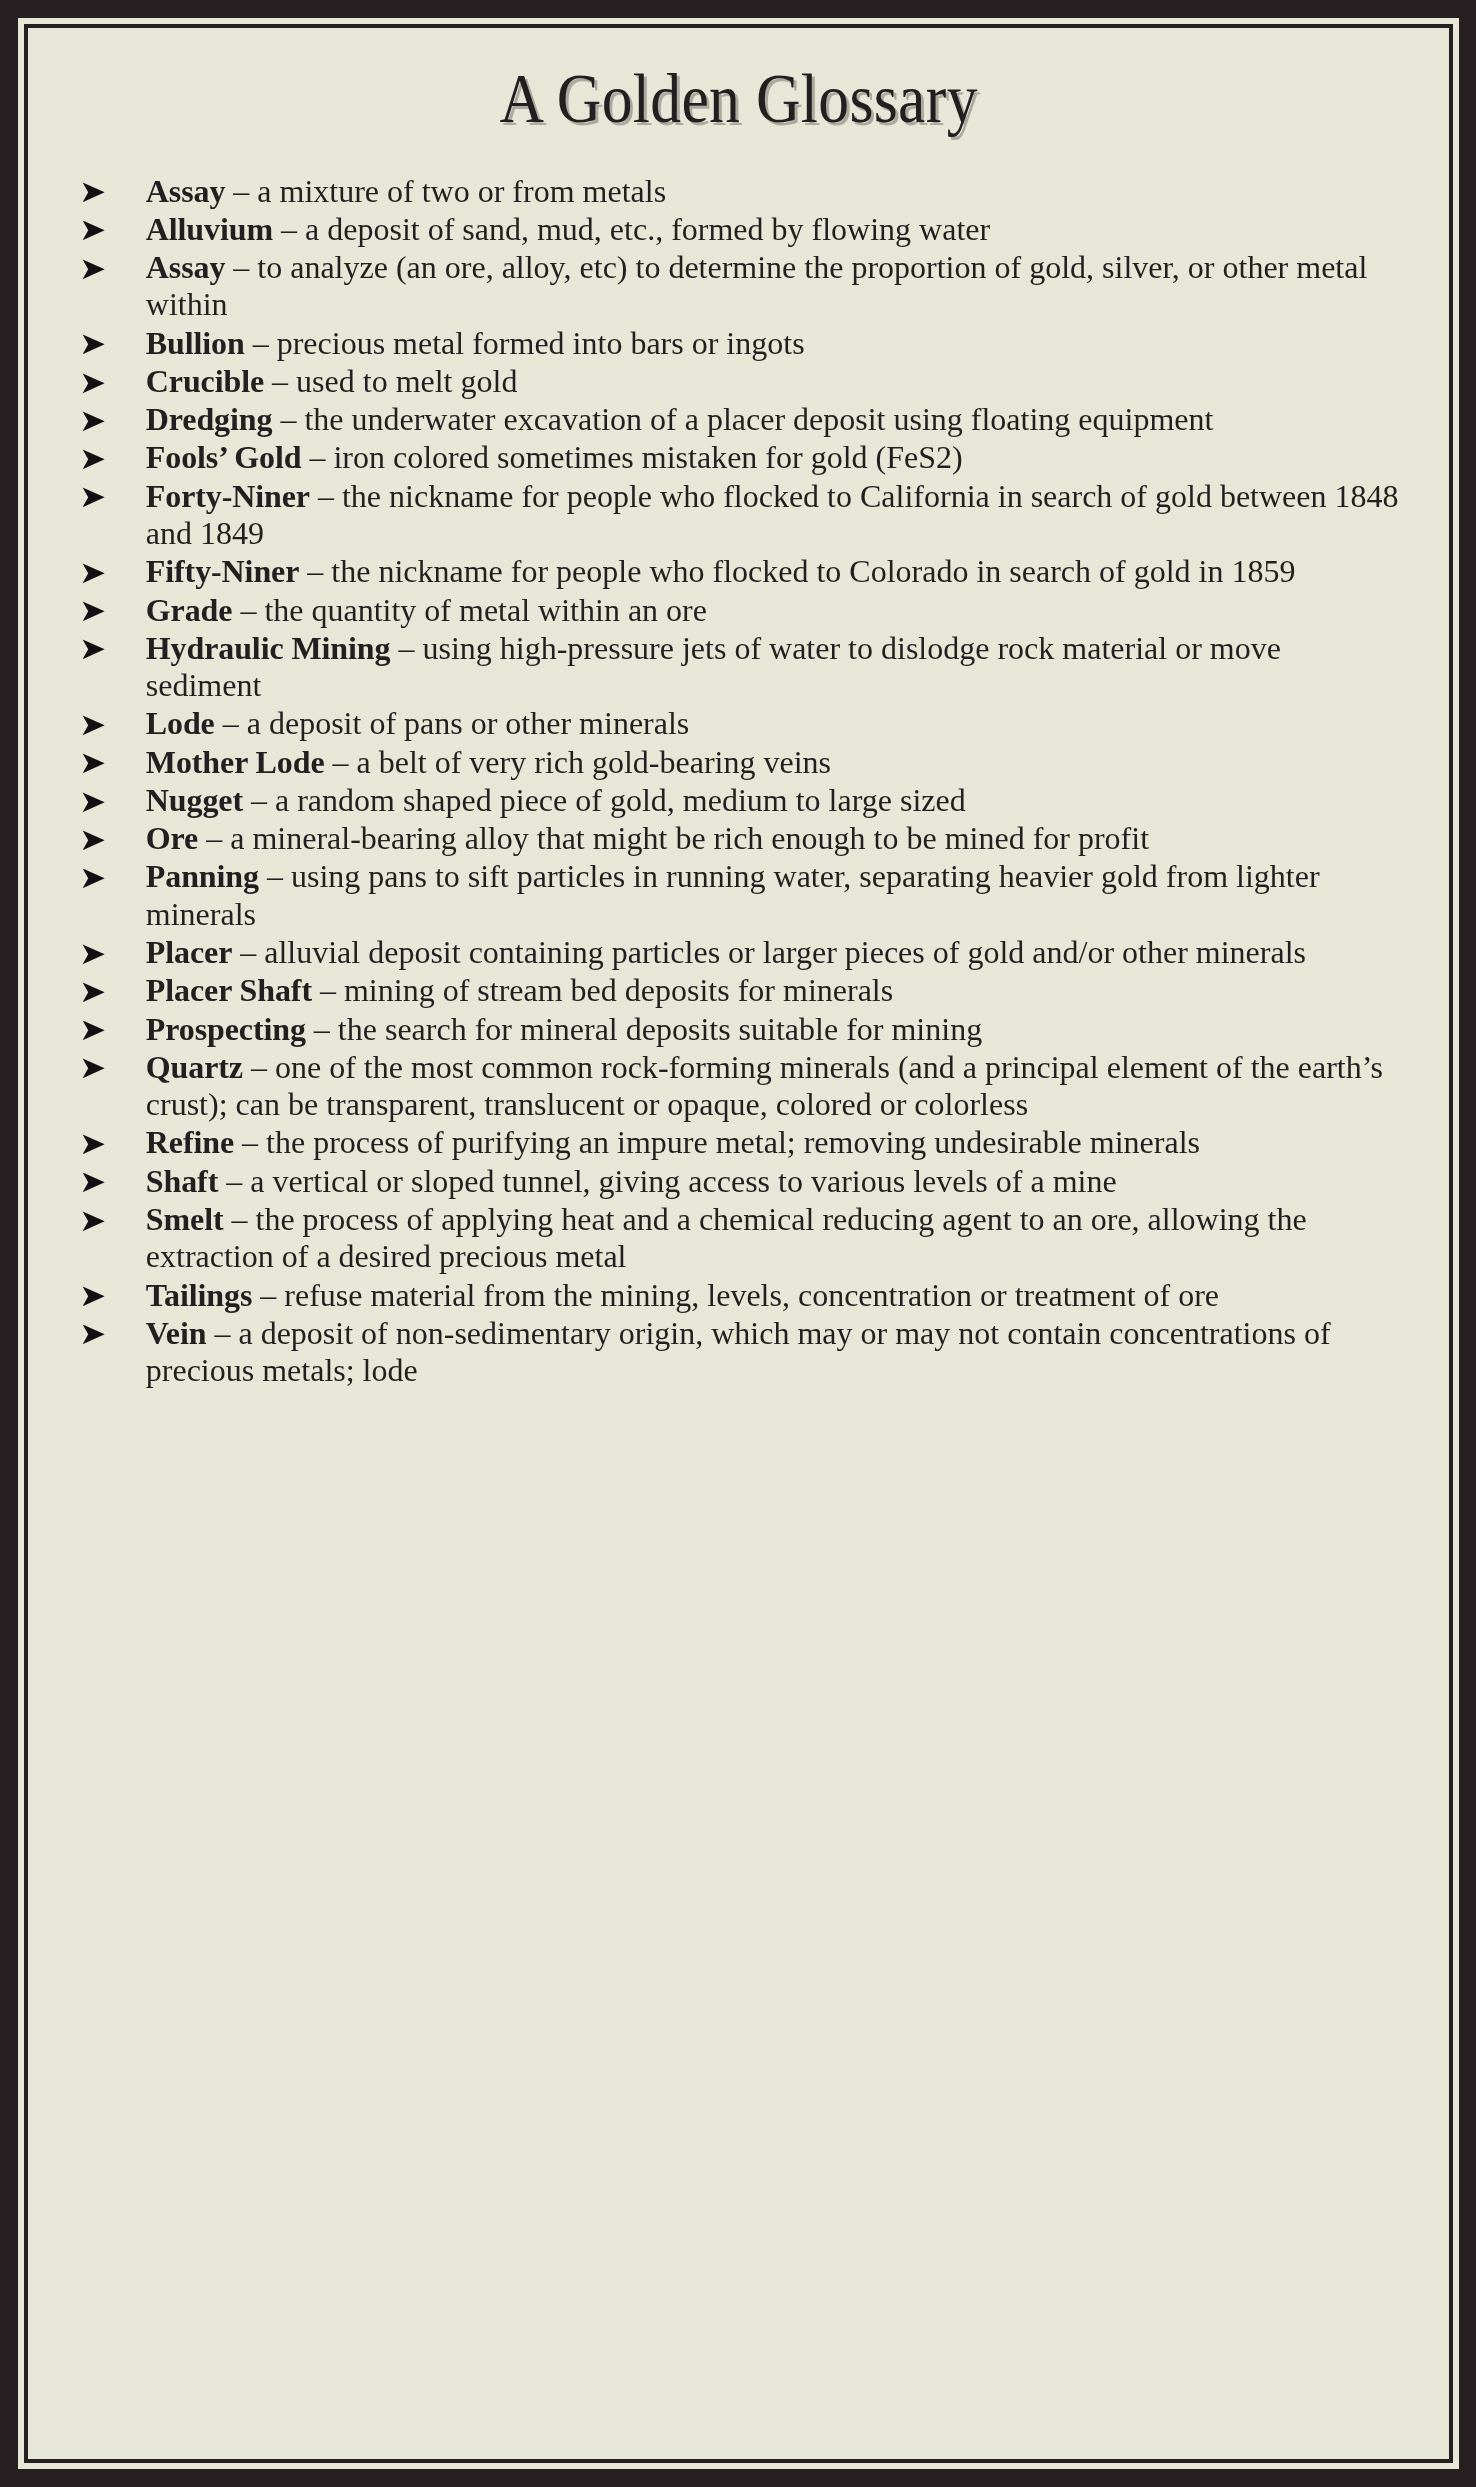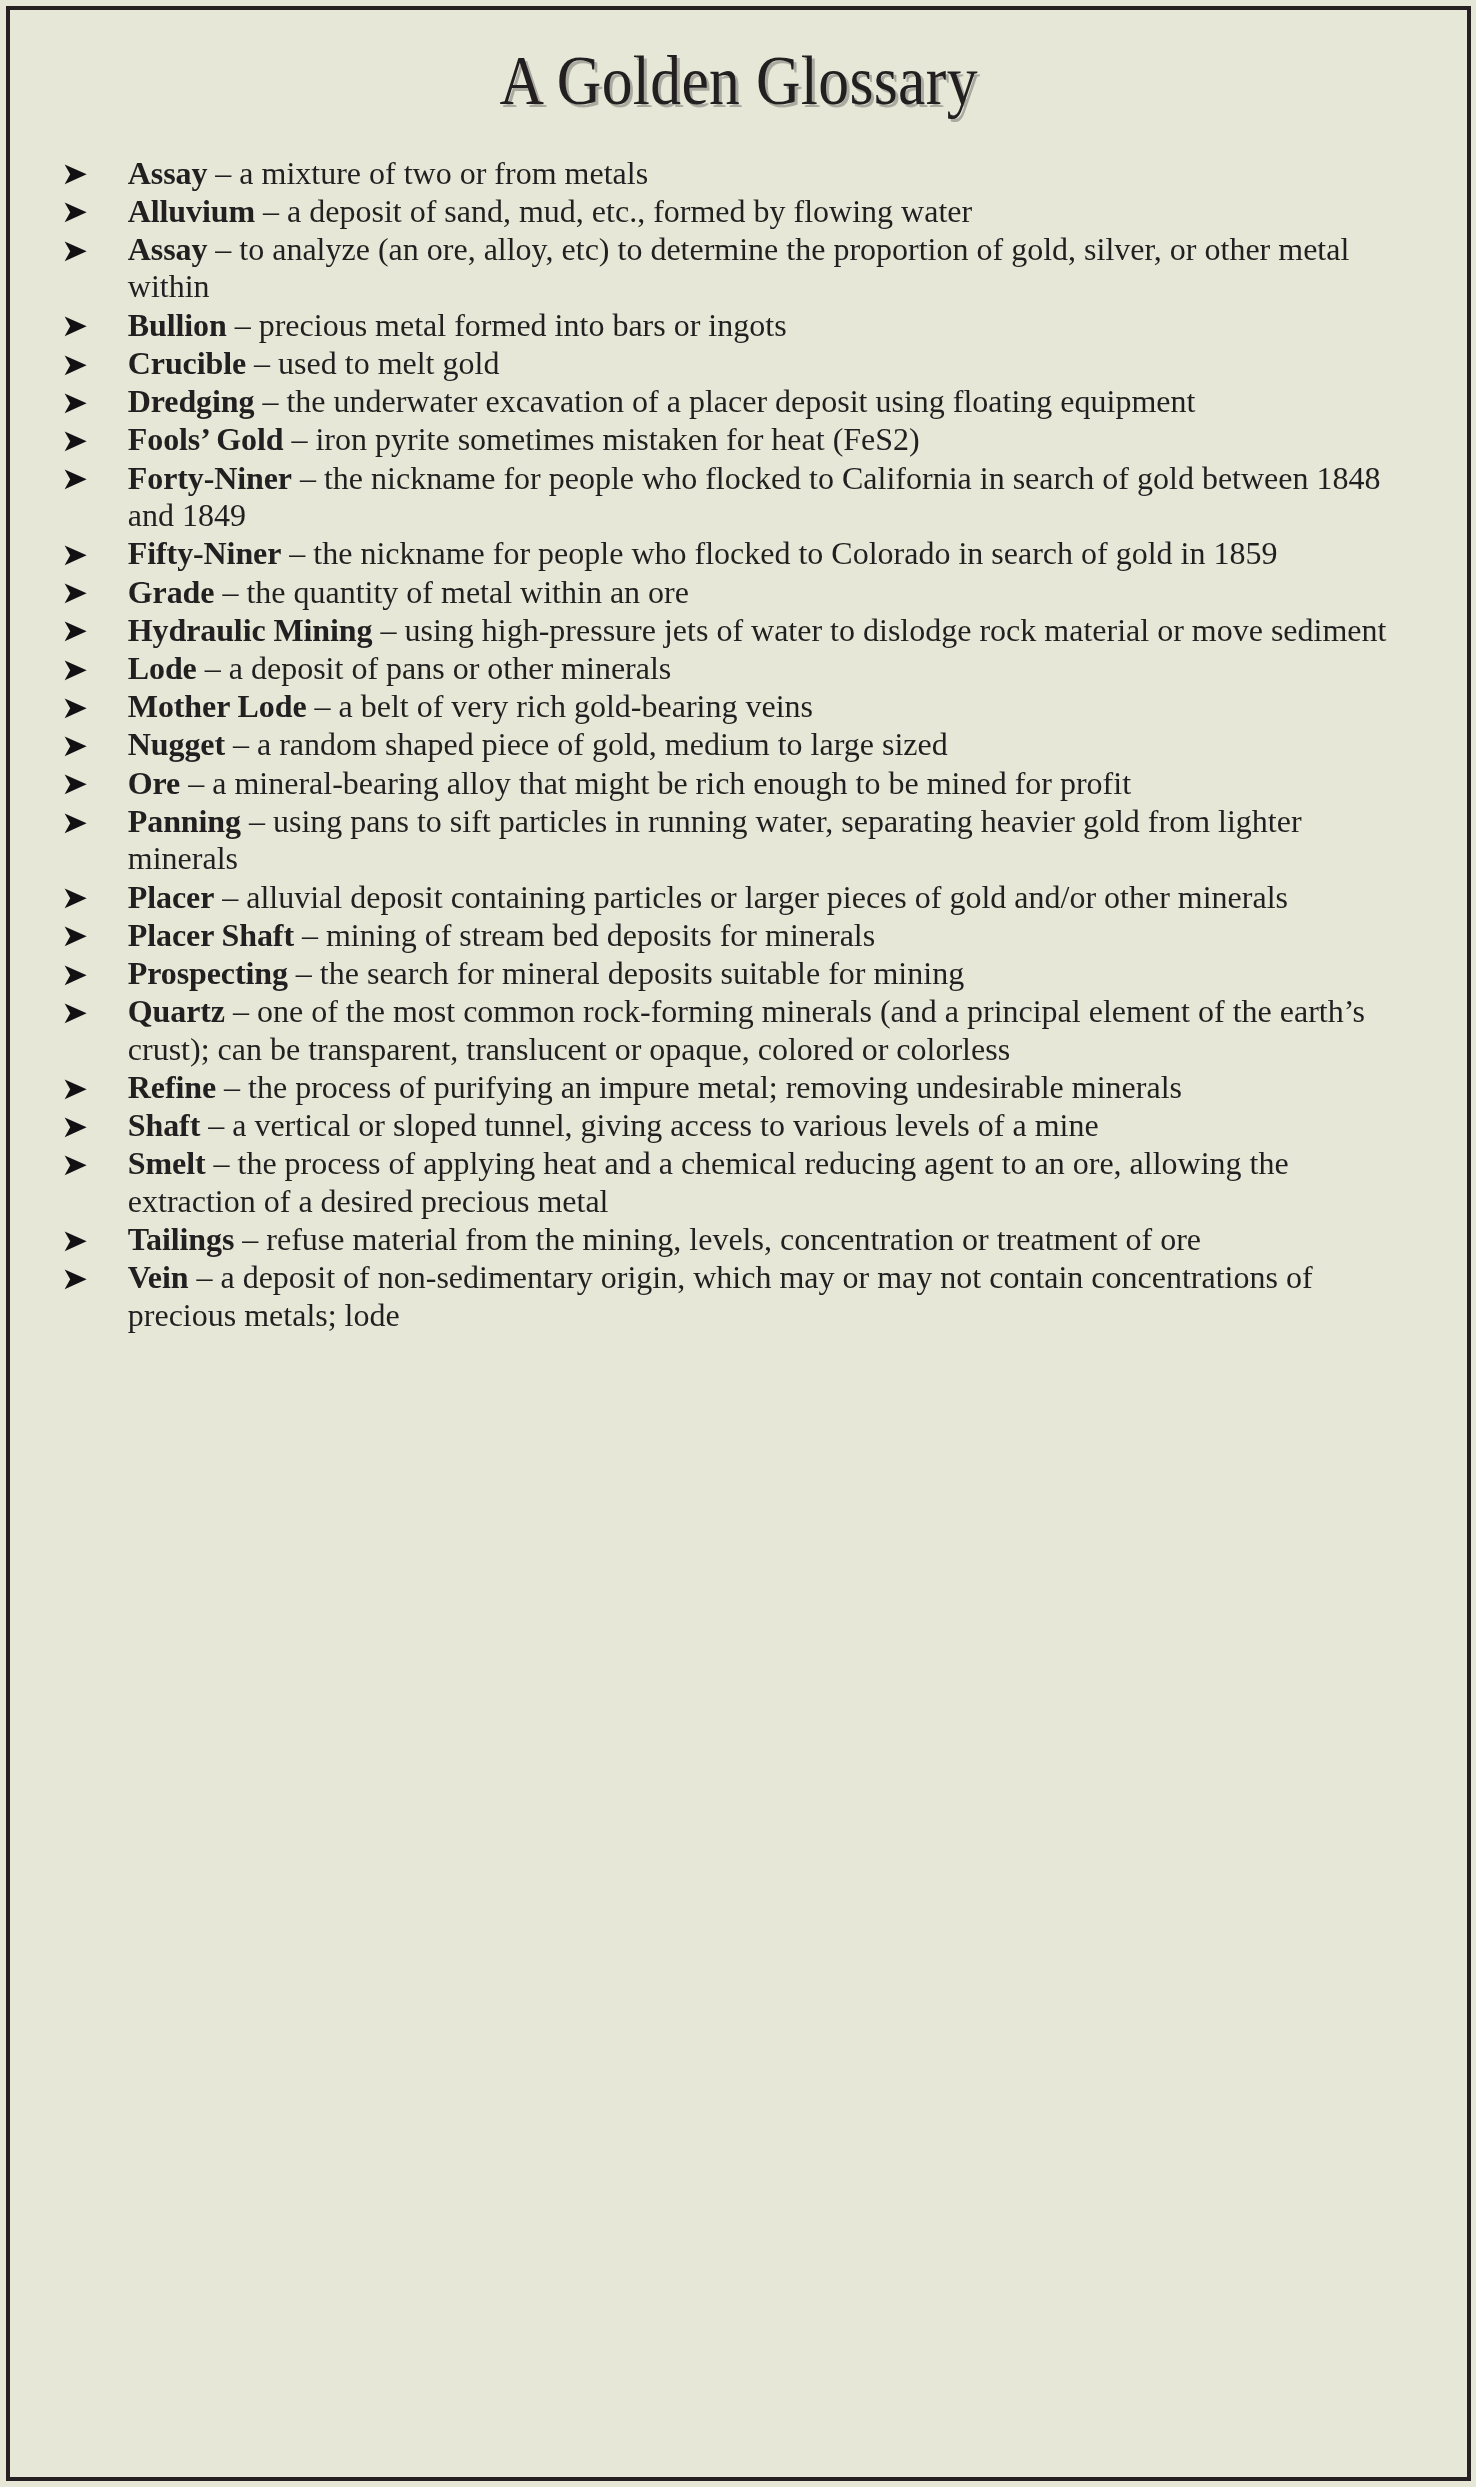--- a/index.html
+++ b/index.html
@@ -14,21 +14,21 @@
     font-family: "Liberation Serif", "DejaVu Serif", serif;
   }
 
   
   .poster {
     position: relative;
     box-sizing: border-box;
     width: 1477px;
     height: 2487px;
     background: #262022;
-    padding: 0;
+    padding: 18px;
   }
 
   
   .frame-gap {
     box-sizing: border-box;
     width: 100%;
     height: 100%;
     background: #e6e7d7;
     padding: 5.7px;
   }
@@ -121,21 +121,21 @@
 
         <h1 class="title">A Golden Glossary</h1>
 
         <ul class="glossary">
             <li class="entry"><span class="bullet">➤</span><span class="term">Assay</span><span class="dash"> – </span><span class="def">a mixture of two or from metals</span></li>
             <li class="entry"><span class="bullet">➤</span><span class="term">Alluvium</span><span class="dash"> – </span><span class="def">a deposit of sand, mud, etc., formed by flowing water</span></li>
             <li class="entry"><span class="bullet">➤</span><span class="term">Assay</span><span class="dash"> – </span><span class="def">to analyze (an ore, alloy, etc) to determine the proportion of gold, silver, or other metal within</span></li>
             <li class="entry"><span class="bullet">➤</span><span class="term">Bullion</span><span class="dash"> – </span><span class="def">precious metal formed into bars or ingots</span></li>
             <li class="entry"><span class="bullet">➤</span><span class="term">Crucible</span><span class="dash"> – </span><span class="def">used to melt gold</span></li>
             <li class="entry"><span class="bullet">➤</span><span class="term">Dredging</span><span class="dash"> – </span><span class="def">the underwater excavation of a placer deposit using floating equipment</span></li>
-            <li class="entry"><span class="bullet">➤</span><span class="term">Fools’ Gold</span><span class="dash"> – </span><span class="def">iron pyrite sometimes mistaken for heat (FeS2)</span></li>
+            <li class="entry"><span class="bullet">➤</span><span class="term">Fools’ Gold</span><span class="dash"> – </span><span class="def">iron colored sometimes mistaken for gold (FeS2)</span></li>
             <li class="entry"><span class="bullet">➤</span><span class="term">Forty-Niner</span><span class="dash"> – </span><span class="def">the nickname for people who flocked to California in search of gold between 1848 and 1849</span></li>
             <li class="entry"><span class="bullet">➤</span><span class="term">Fifty-Niner</span><span class="dash"> – </span><span class="def">the nickname for people who flocked to Colorado in search of gold in 1859</span></li>
             <li class="entry"><span class="bullet">➤</span><span class="term">Grade</span><span class="dash"> – </span><span class="def">the quantity of metal within an ore</span></li>
             <li class="entry"><span class="bullet">➤</span><span class="term">Hydraulic Mining</span><span class="dash"> – </span><span class="def">using high-pressure jets of water to dislodge rock material or move sediment</span></li>
             <li class="entry"><span class="bullet">➤</span><span class="term">Lode</span><span class="dash"> – </span><span class="def">a deposit of pans or other minerals</span></li>
             <li class="entry"><span class="bullet">➤</span><span class="term">Mother Lode</span><span class="dash"> – </span><span class="def">a belt of very rich gold-bearing veins</span></li>
             <li class="entry"><span class="bullet">➤</span><span class="term">Nugget</span><span class="dash"> – </span><span class="def">a random shaped piece of gold, medium to large sized</span></li>
             <li class="entry"><span class="bullet">➤</span><span class="term">Ore</span><span class="dash"> – </span><span class="def">a mineral-bearing alloy that might be rich enough to be mined for profit</span></li>
             <li class="entry"><span class="bullet">➤</span><span class="term">Panning</span><span class="dash"> – </span><span class="def">using pans to sift particles in running water, separating heavier gold from lighter minerals</span></li>
             <li class="entry"><span class="bullet">➤</span><span class="term">Placer</span><span class="dash"> – </span><span class="def">alluvial deposit containing particles or larger pieces of gold and/or other minerals</span></li>

